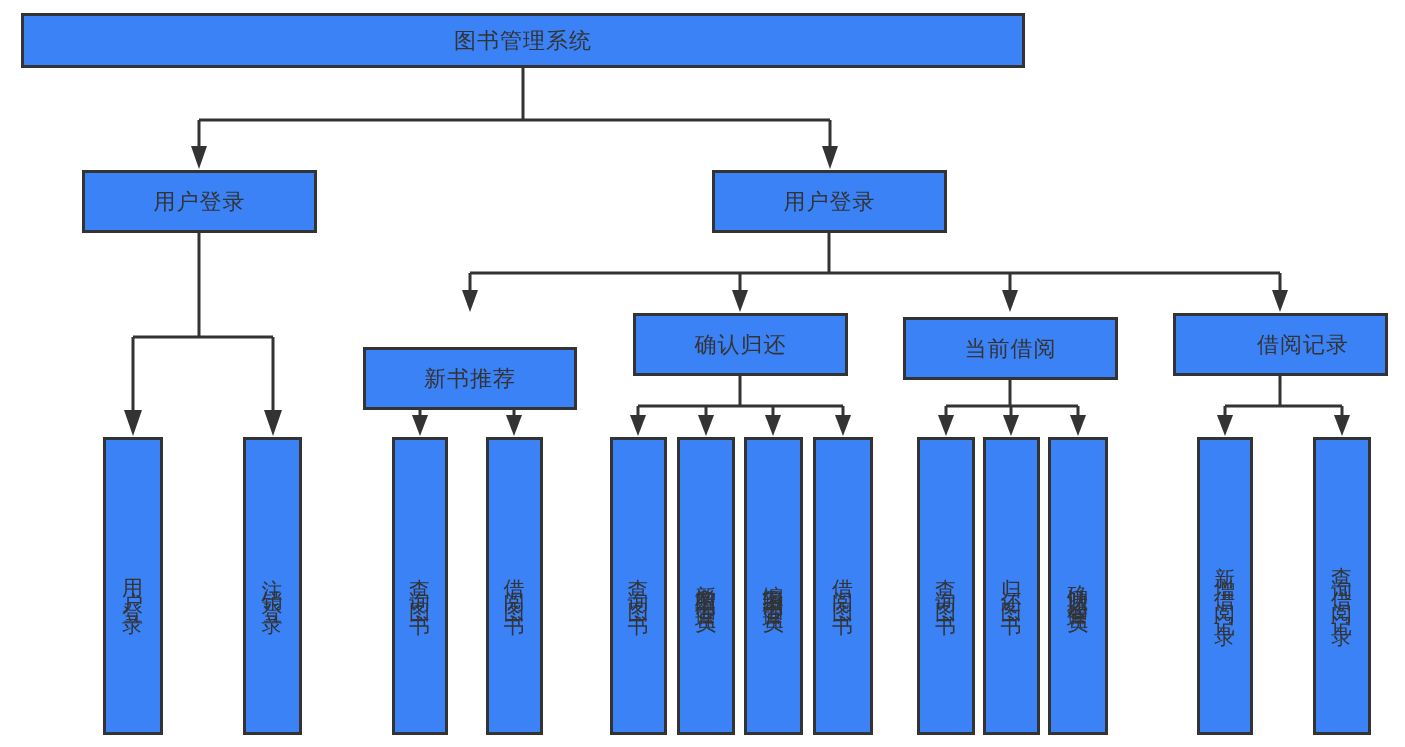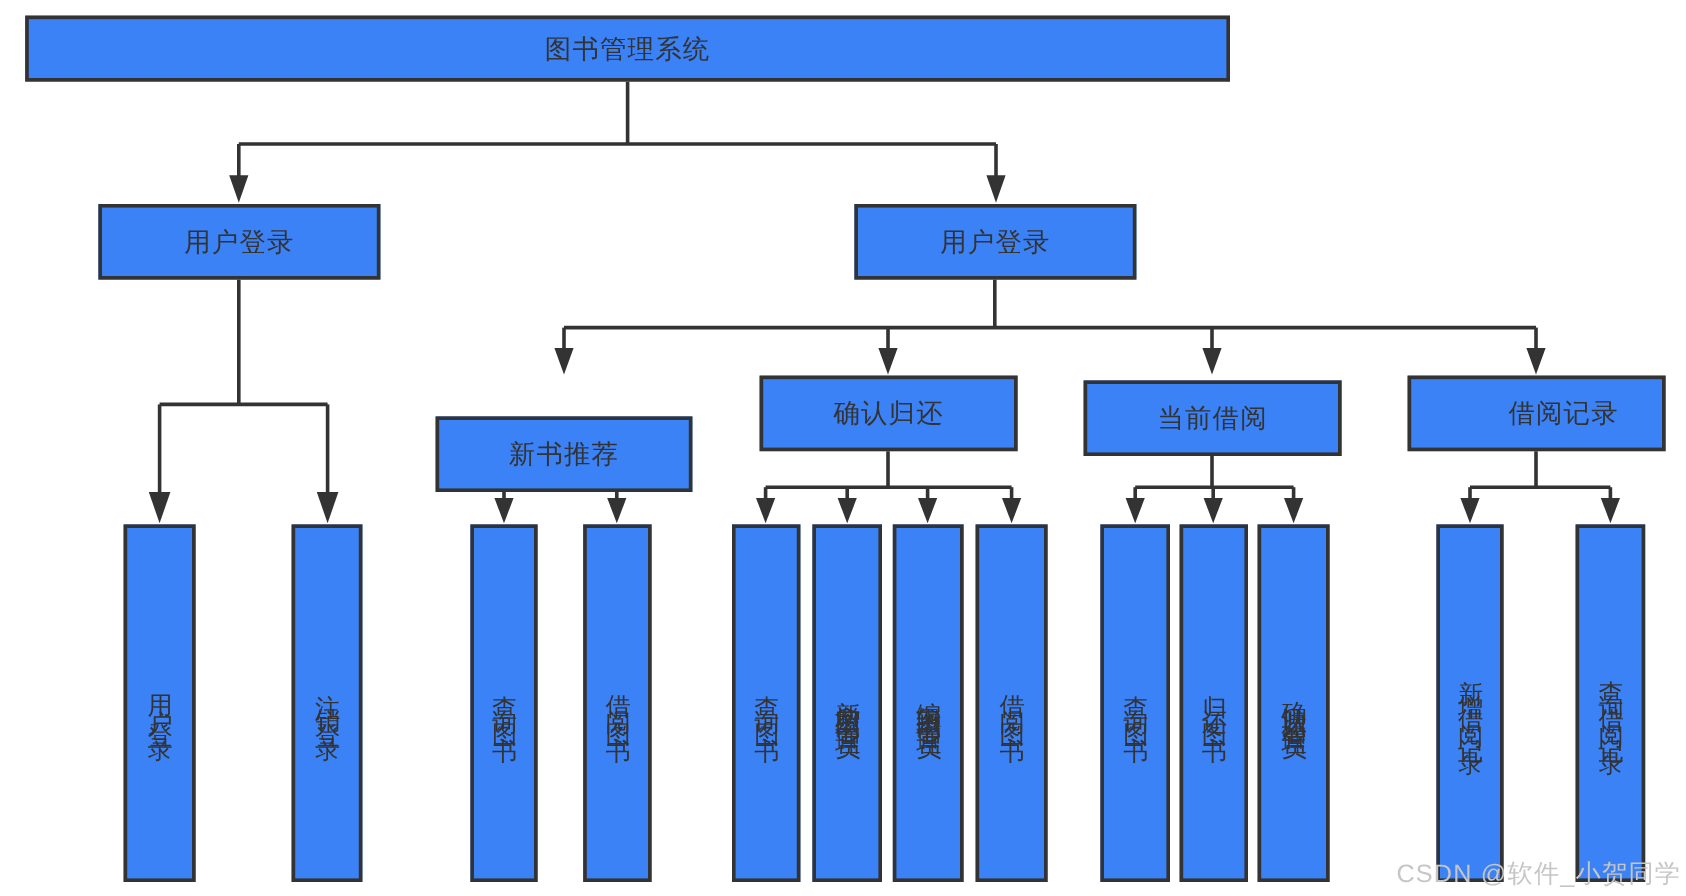--- a/index.html
+++ b/index.html
@@ -205,14 +205,13 @@
   <div class="node vnode lf11">
     <span class="label long">确认归还（管理员）</span>
   </div>
   <div class="node vnode lf12">
     <span class="label">新增借阅记录</span>
   </div>
   <div class="node vnode lf13">
     <span class="label">查询借阅记录</span>
   </div>
 
-  <div class="watermark">CSDN @软件_小贺同学</div>
 </div>
 
 </body></html>

